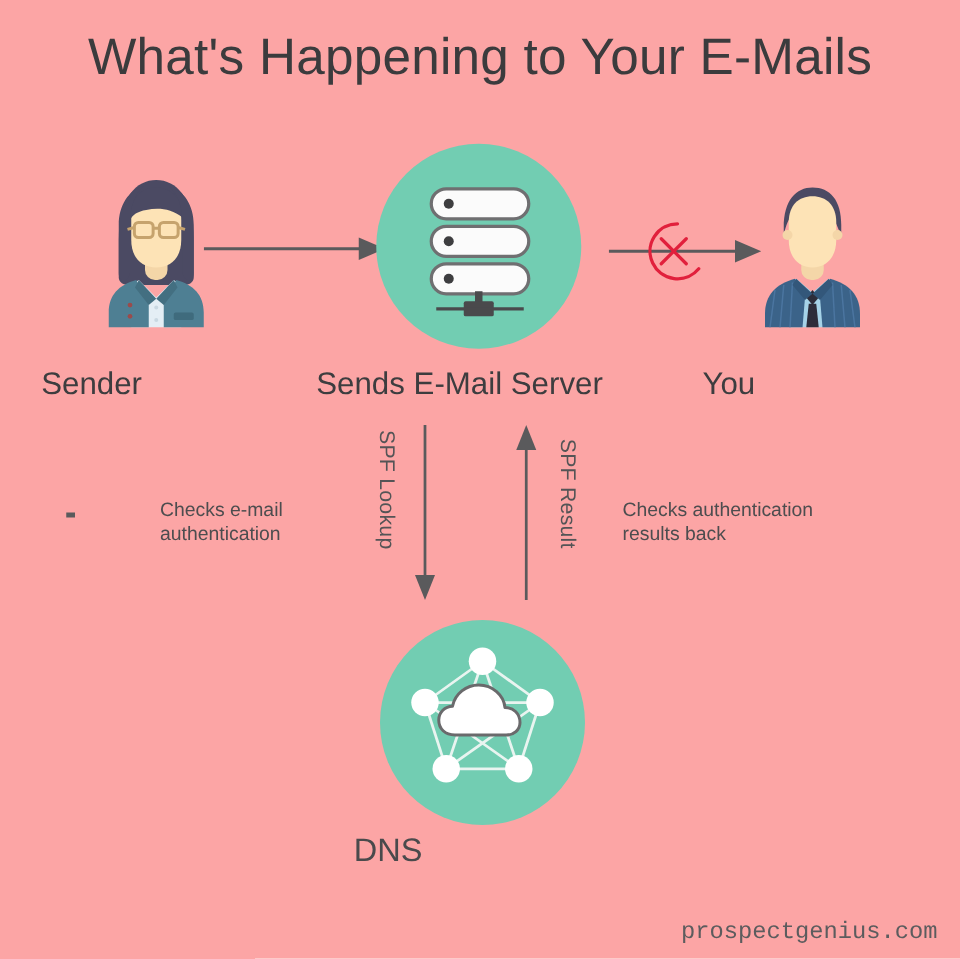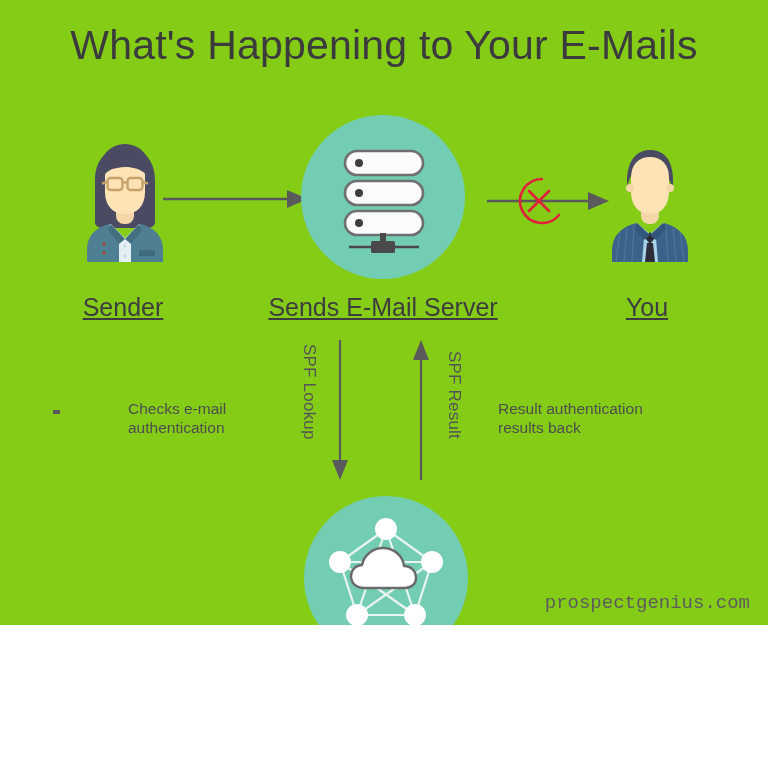--- a/index.html
+++ b/index.html
@@ -7,48 +7,46 @@
     padding: 0;
     background: #ffffff;
   }
   body {
     font-family: "Liberation Sans", sans-serif;
     -webkit-font-smoothing: antialiased;
   }
   #canvas {
     position: relative;
     width: 768px;
-    height: 625px;
-    background: #84cc16;
+    height: 767px;
+    background: #fca5a5;
     overflow: hidden;
   }
 
   
   #title {
     position: absolute;
     left: 0;
     top: 22px;
     width: 768px;
     text-align: center;
     font-size: 41px;
     font-weight: 400;
     color: #3b3b3d;
     letter-spacing: 0.2px;
     white-space: nowrap;
   }
 
   
   .node-label {
     position: absolute;
-    text-align: center;
     font-size: 25px;
     font-weight: 400;
     color: #3d3d3f;
     white-space: nowrap;
-    text-decoration: underline;
   }
   #label-sender  { left: 33px;  top: 293px; width: 180px; }
   #label-server  { left: 253px; top: 293px; width: 260px; }
   #label-you     { left: 562px; top: 293px; width: 170px; }
 
   #label-dns {
     position: absolute;
     left: 283px;
     top: 661px;
     width: 200px;
@@ -274,21 +272,21 @@
   <div class="connector" id="arrow-result">
     <svg width="30" height="140" viewBox="0 0 30 140">
       <line x1="15" y1="18" x2="15" y2="140" stroke="#5a5a5c" stroke-width="2.2"></line>
       <polygon points="7,20 23,20 15,0" fill="#5a5a5c"></polygon>
     </svg>
   </div>
 
   <div class="v-label" id="vlabel-result">SPF Result</div>
 
   <div class="side-text" id="text-sends">
-    <div>Result authentication</div>
+    <div>Checks authentication</div>
     <div>results back</div>
   </div>
 
   <div class="circle" id="circle-dns">
     <svg width="164" height="164" viewBox="0 0 164 164">
 
       <g stroke="#f4f8f6" stroke-width="2.2" fill="none" opacity="0.92">
         <line x1="82" y1="33" x2="36" y2="66"></line>
         <line x1="82" y1="33" x2="128" y2="66"></line>
         <line x1="36" y1="66" x2="53" y2="119"></line>

